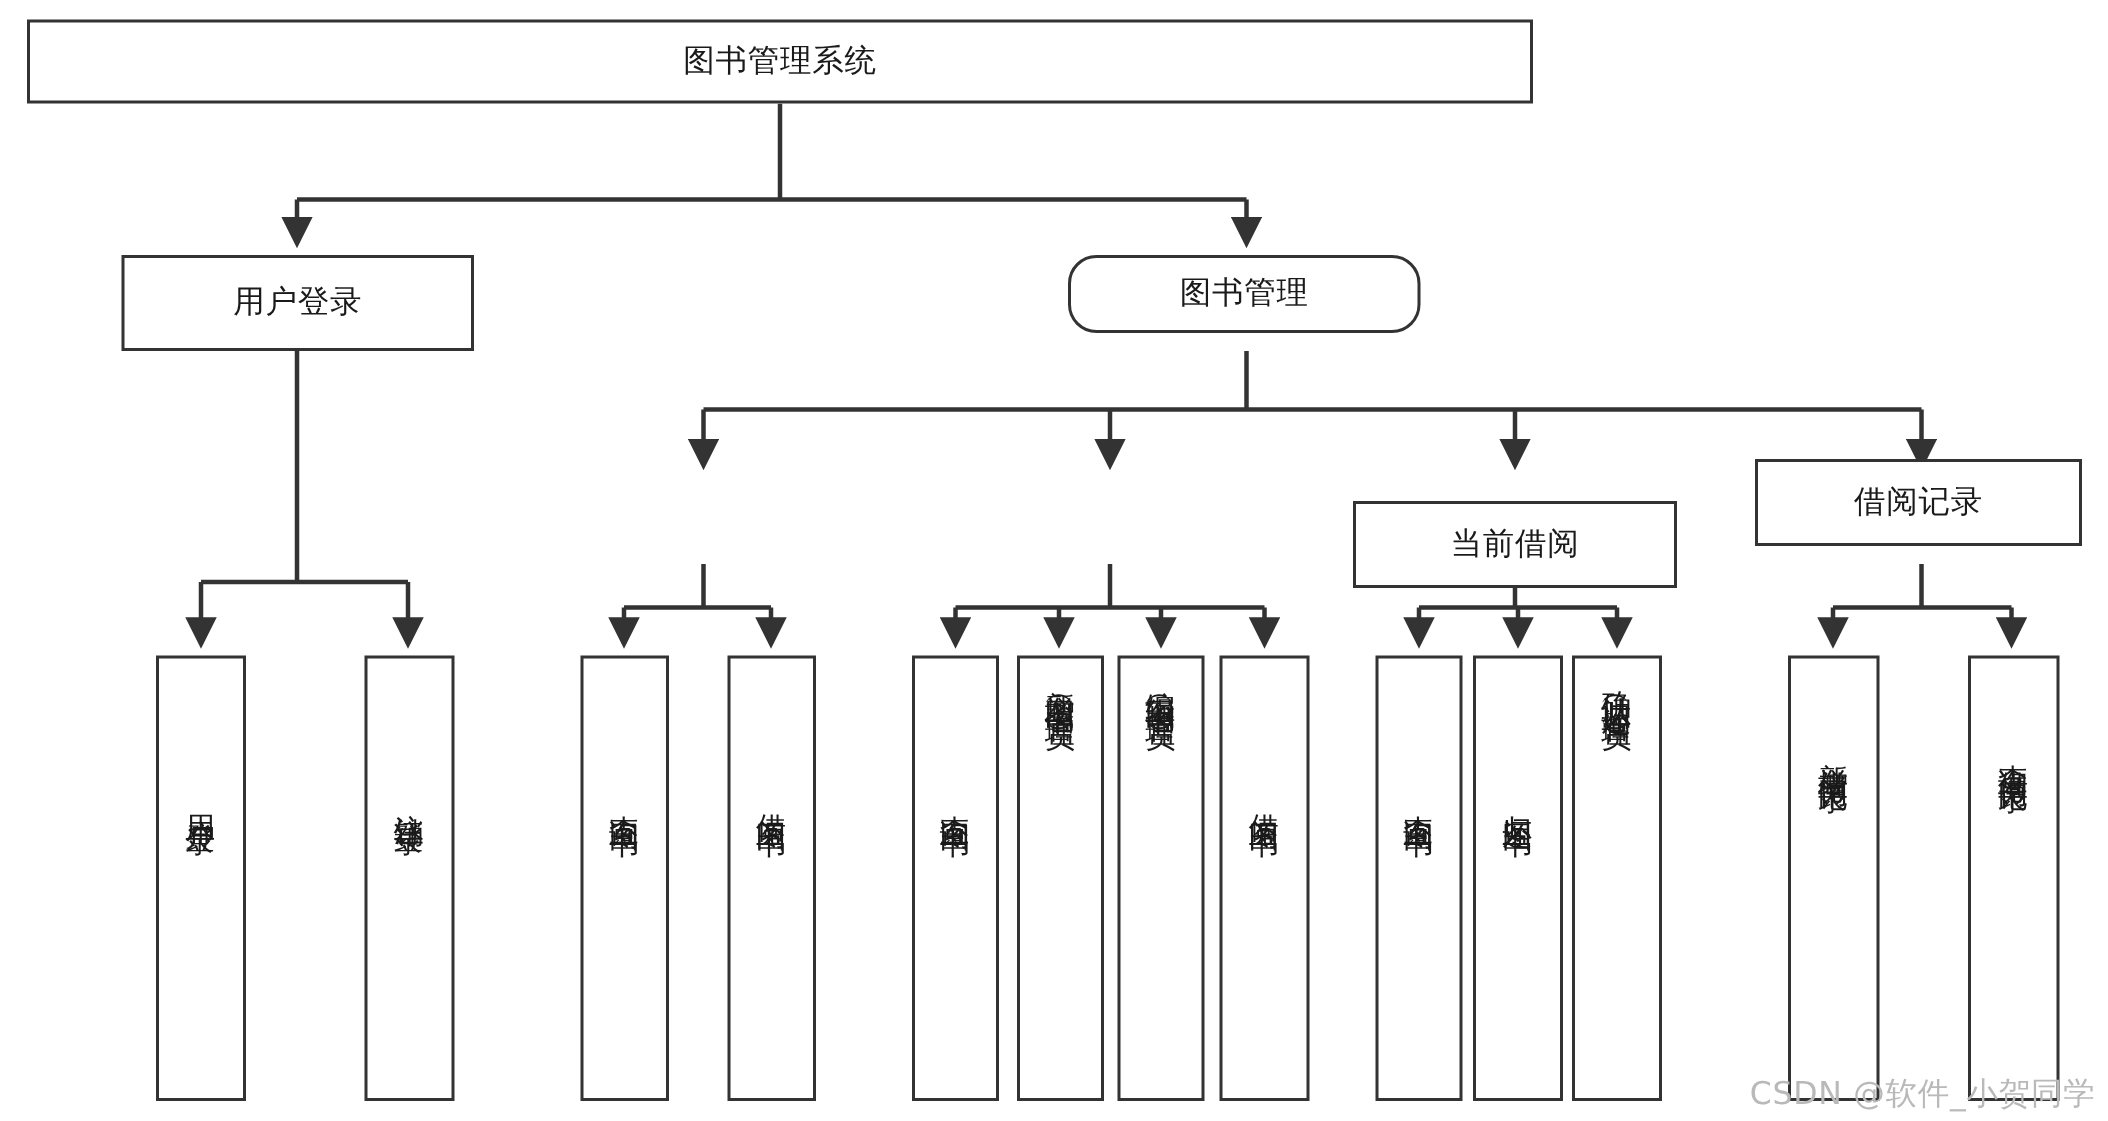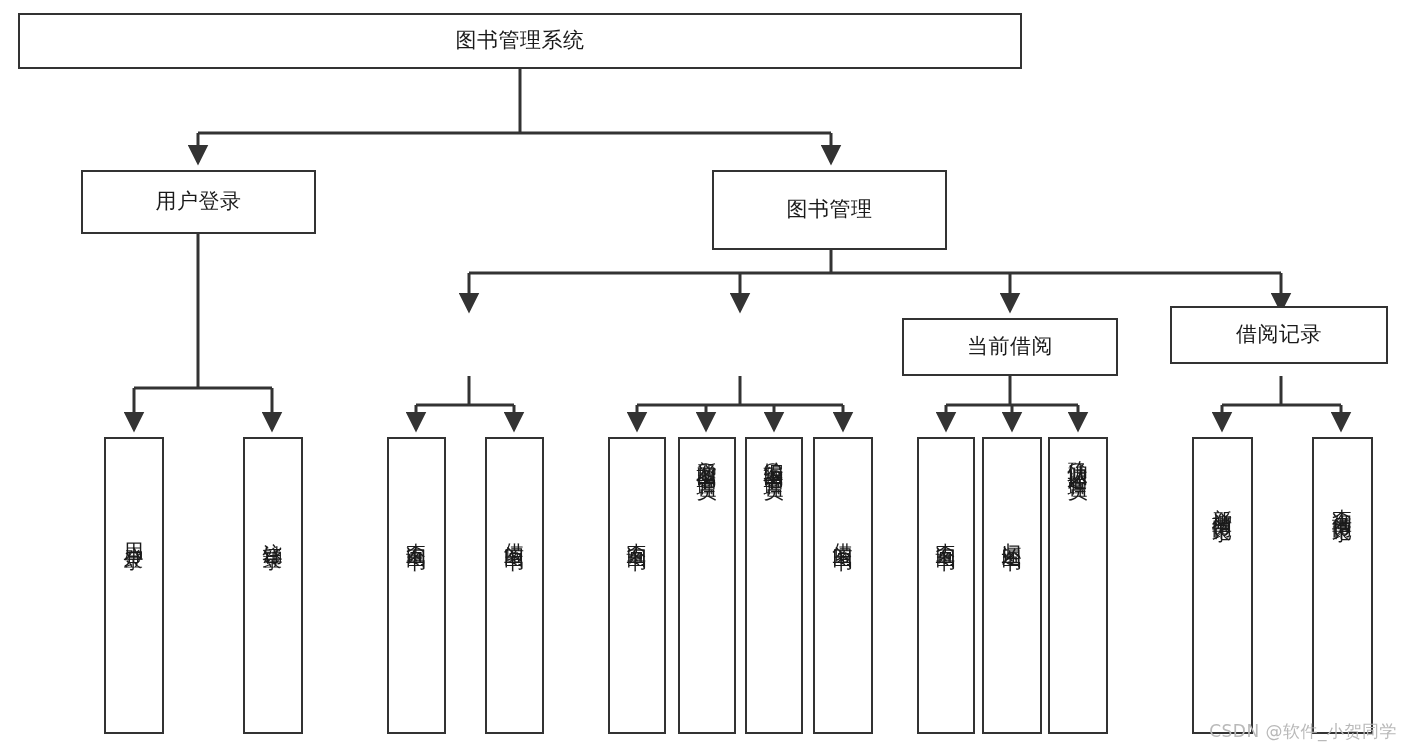--- a/index.html
+++ b/index.html
@@ -54,21 +54,21 @@
     text-orientation: upright;
     white-space: normal;
     letter-spacing: 3px;
     font-size: 20px;
     line-height: 1.0;
   }
   .watermark {
     position: absolute;
     right: 8px;
     bottom: 4px;
-    font-size: 17px;
+    font-size: 21px;
     color: #b9b9b9;
     white-space: nowrap;
     letter-spacing: 0.5px;
   }
 </style>
 </head>
 <body>
 
 <div id="diagram-root">
 
@@ -125,25 +125,25 @@
     </g>
   </svg>
 
   <div class="node" style="left:18px; top:13px; width:1004px; height:56px;">
     <span class="label">图书管理系统</span>
   </div>
 
   <div class="node" style="left:81px; top:170px; width:235px; height:64px;">
     <span class="label">用户登录</span>
   </div>
-  <div class="node" style="left:712px; top:170px; width:235px; height:80px;">
+  <div class="node" style="left:712px; top:170px; width:235px; height:52px;border-radius:19px;">
     <span class="label">图书管理</span>
   </div>
 
-  <div class="node" style="left:902px; top:318px; width:216px; height:58px;">
+  <div class="node" style="left:902px; top:334px; width:216px; height:58px;">
     <span class="label">当前借阅</span>
   </div>
   <div class="node" style="left:1170px; top:306px; width:218px; height:58px;">
     <span class="label">借阅记录</span>
   </div>
 
   <div class="node vertical" style="left:104px; top:437px; width:60px; height:297px; padding-top:88px;">
     <span class="label">用户登录</span>
   </div>
   <div class="node vertical" style="left:243px; top:437px; width:60px; height:297px; padding-top:88px;">

